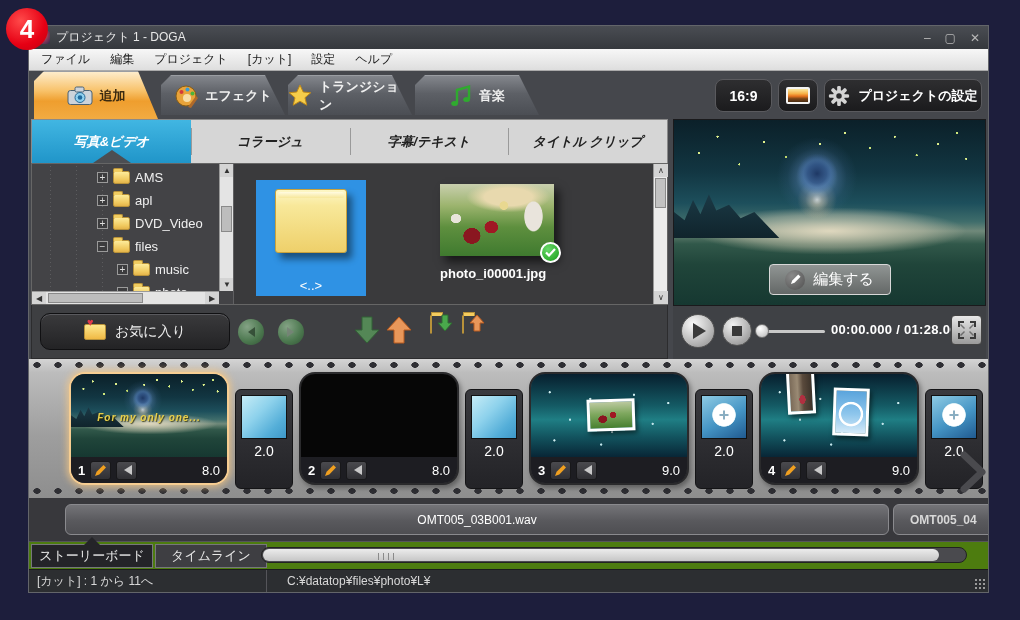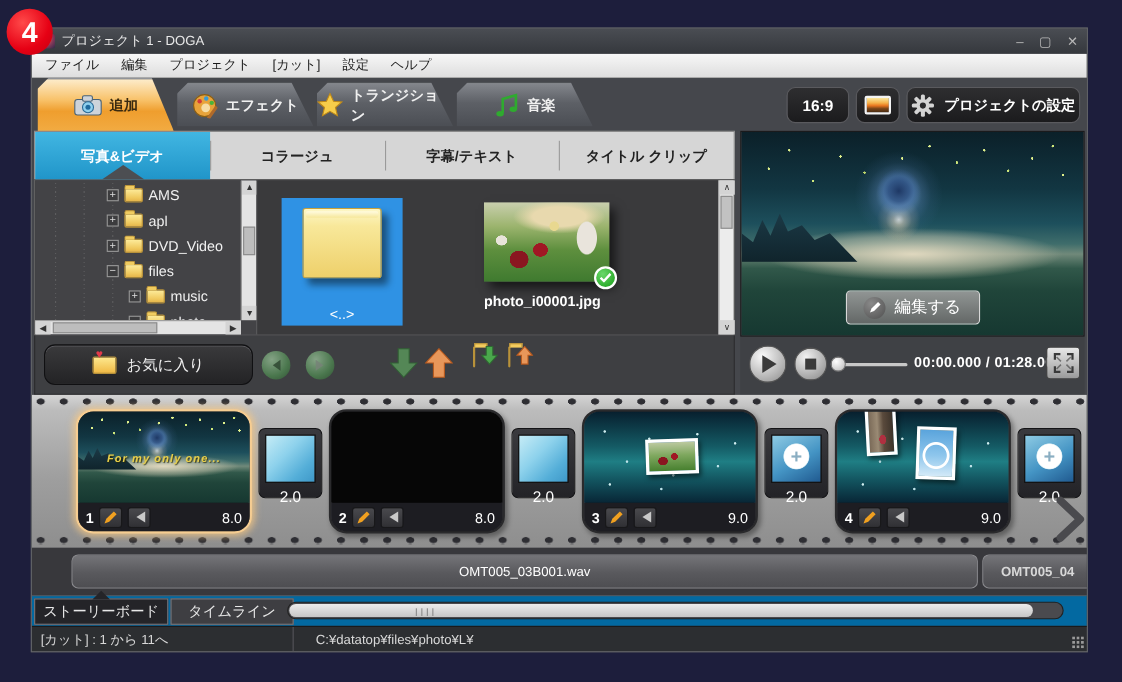--- a/index.html
+++ b/index.html
@@ -46,21 +46,21 @@
   .sunset { width:24px; height:17px; border:2px solid #f4f4f4; border-radius:2px;
             background:linear-gradient(180deg,#fbe9a0 0%,#f6b24a 35%,#e8741e 55%,#7a4518 75%,#4a2d14 100%); }
   .btn-settings { right:6px; width:158px; }
 
   
   .main { height:240px; display:flex; gap:5px; padding:0 2px; flex:none; background:#45474c; }
 
   
   .lpanel { width:637px; display:flex; flex-direction:column; position:relative; }
   .subtabs { height:44px; display:flex; background:#d6d6d6; border:1px solid #8a8a8a; border-bottom:none; }
-  .stab { flex:1; display:flex; align-items:center; justify-content:center; font-size:13px; font-weight:bold; color:#222; position:relative; }
+  .stab { flex:1; display:flex; align-items:center; justify-content:center; font-size:13px; font-weight:bold; color:#222; position:relative;font-style:italic; }
   .stab + .stab::before { content:""; position:absolute; left:0; top:8px; bottom:8px; width:1px; background:#9a9a9a; }
   .stab.active { background:linear-gradient(#41b6e2,#2095c9); color:#fff; }
   .stab-notch { position:absolute; left:62px; top:31px; width:0; height:0; z-index:5;
                 border-left:19px solid transparent; border-right:19px solid transparent; border-bottom:13px solid #4c4e52; }
   .lcontent { height:142px; display:flex; background:#3a3a3c; border:1px solid #666; }
 
   
   .tree { width:202px; position:relative; background:#434346; border-right:1px solid #606062; overflow:hidden; }
   .tree-rows { position:absolute; left:0; top:2px; right:14px; bottom:13px; overflow:hidden;
      background-image:repeating-linear-gradient(180deg,rgba(140,140,140,.35) 0 1px, transparent 1px 4px),
@@ -213,42 +213,42 @@
   .ph-flowers { width:48px; height:32px; left:56px; top:25px; transform:rotate(-2deg);
       background:radial-gradient(7px 6px at 30% 65%, #8a1620 60%, transparent 65%),
                  radial-gradient(5px 5px at 55% 50%, #a01824 60%, transparent 65%),
                  linear-gradient(180deg,#bcc9a0 0%,#7fa85f 45%,#47802f 100%); }
   .ph-temple { width:28px; height:44px; left:26px; top:-4px; transform:rotate(-3deg);
       background:radial-gradient(5px 7px at 55% 70%, #b03040 60%, transparent 65%),
                  linear-gradient(90deg,#7a6a58 0%,#9a8a74 35%,#5a4a3c 60%,#3c332a 100%); }
   .ph-ferris { width:36px; height:48px; left:72px; top:14px; transform:rotate(2deg);
       background:radial-gradient(circle at 50% 55%, transparent 34%, #fff 37% 43%, transparent 46%),
                  linear-gradient(180deg,#5aa4dc 0%,#8ec6ec 55%,#d4eaf8 100%); }
-  .trans { width:58px; height:64px; margin-top:17px; background:linear-gradient(#3a3a3e,#232327);
+  .trans { width:58px; height:100px; margin-top:17px; background:linear-gradient(#3a3a3e,#232327);
       border:1px solid #141416; border-radius:6px; padding:5px 5px 0; flex:none; cursor:pointer; }
   .trans-sq { width:46px; height:44px; border:1px solid #111; }
   .trans-a { background:linear-gradient(135deg,#c6ecf6 0%,#8ed2ec 40%,#54aed8 75%,#3e98c8 100%); }
   .trans-b { position:relative; background:radial-gradient(circle at 50% 45%, #fff 0 34%, #d8edf4 36%, rgba(255,255,255,0) 38%),
       linear-gradient(150deg,#8ecbe4 0%,#4494c4 55%,#205a90 100%); }
   .trans-b::before, .trans-b::after { content:""; position:absolute; left:50%; top:45%; background:#8aaec2; }
   .trans-b::before { width:9px; height:2px; transform:translate(-50%,-50%); }
   .trans-b::after  { width:2px; height:9px; transform:translate(-50%,-50%); }
   .trans-lbl { text-align:center; color:#fff; font-size:14px; margin-top:4px; }
   .next-chevron { position:absolute; right:0px; top:92px; cursor:pointer; }
 
   
   .audiorow { height:43px; position:relative; background:#38383c; flex:none; }
   .abar { position:absolute; top:6px; height:31px; border:1px solid #8a8a8e; border-radius:6px;
       background:linear-gradient(#747478,#59595d 55%,#4e4e52); color:#fff; font-size:12px;
       display:flex; align-items:center; cursor:pointer; }
   .abar1 { left:36px; width:824px; justify-content:center; }
   .abar2 { left:864px; width:220px; padding-left:16px; font-weight:bold; color:#d8d8d8; }
 
   
-  .btabs { height:28px; position:relative; background:#0369a1; border-top:1px solid #55555a; flex:none; }
+  .btabs { height:28px; position:relative; background:#4d7c0f; border-top:1px solid #55555a; flex:none; }
   .btab { position:absolute; top:2px; height:24px; display:flex; align-items:center; justify-content:center;
       font-size:13px; color:#e8e8e8; border:1px solid #77777c; cursor:pointer; }
   .btab1 { left:2px; width:122px; background:#242428; }
   .btab1::before { content:""; position:absolute; top:-8px; left:50%; transform:translateX(-50%);
       border-left:8px solid transparent; border-right:8px solid transparent; border-bottom:8px solid #242428; }
   .btab2 { left:126px; width:112px; background:#3e3e42; }
   .hscroll { position:absolute; left:232px; top:5px; width:706px; height:16px; border-radius:8px; background:#4a4a4e;
       border:1px solid #222; }
   .hscroll .sthumb { position:absolute; left:1px; top:1px; bottom:1px; width:676px; border-radius:7px;
       background:linear-gradient(#ececec,#c6c6c6); cursor:pointer; }

